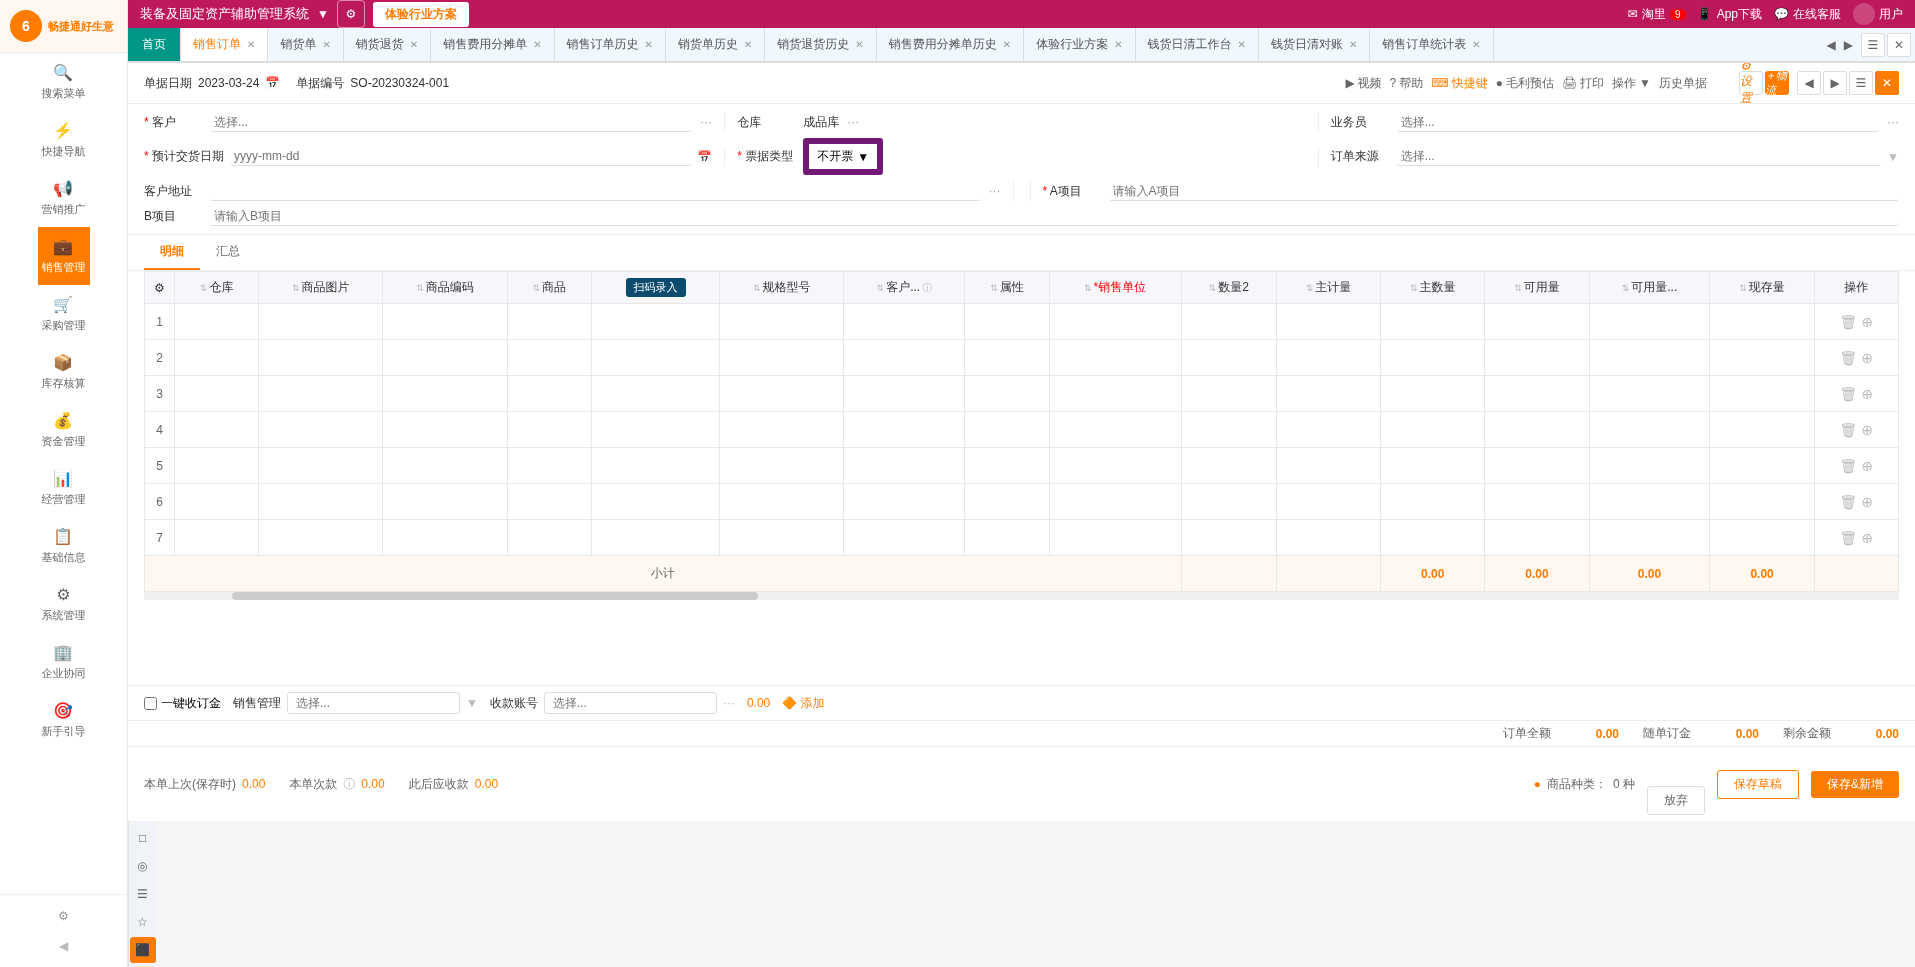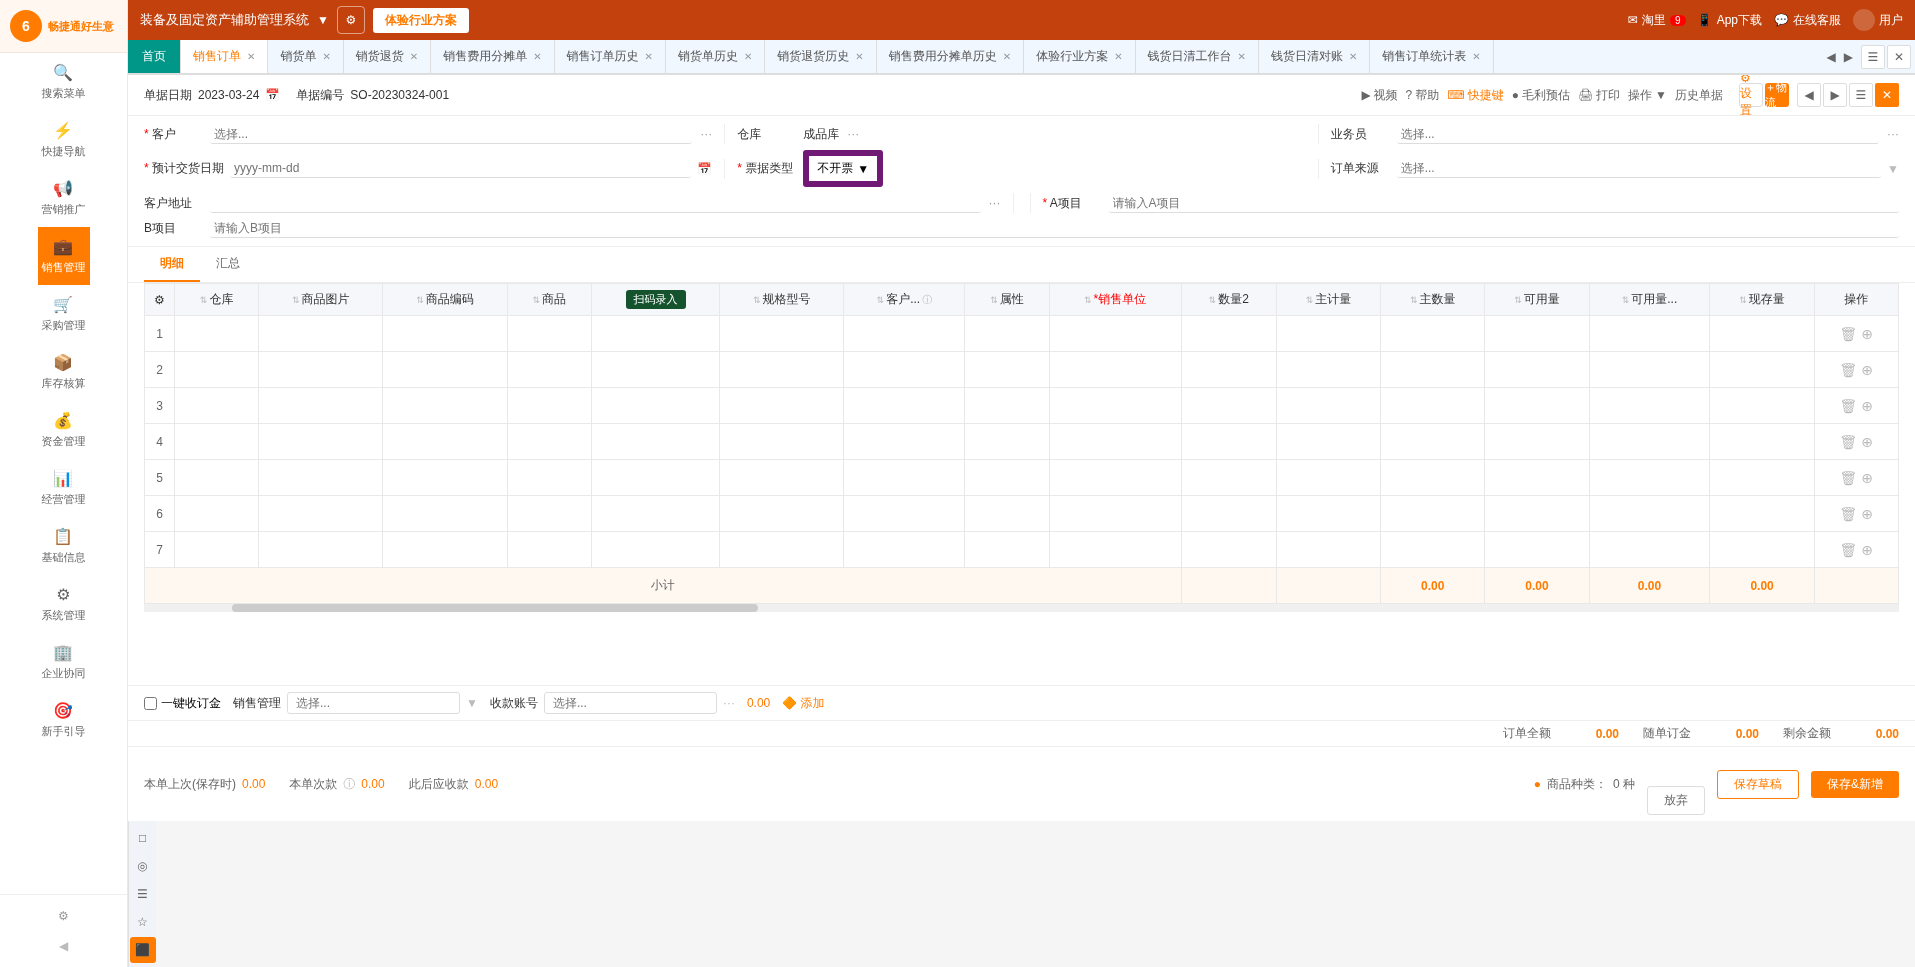--- a/index.html
+++ b/index.html
@@ -15,21 +15,21 @@
     .sidebar-icon { font-size: 16px; }
     .sidebar-label { font-size: 11px; text-align: center; }
     .sidebar-bottom { margin-top: auto; width: 100%; border-top: 1px solid #eee; padding: 8px 0; display: flex; flex-direction: column; align-items: center; gap: 4px; }
     .sidebar-bottom-item { display: flex; flex-direction: column; align-items: center; gap: 2px; color: #999; cursor: pointer; padding: 6px; }
     .sidebar-collapse { width: 100%; display: flex; justify-content: center; padding: 6px; cursor: pointer; color: #bbb; }
 
     
     .main { flex: 1; display: flex; flex-direction: column; overflow: hidden; }
 
     
-    .top-header { background: #c2410c; height: 40px; display: flex; align-items: center; padding: 0 12px; gap: 8px; }
+    .top-header { background: #be185d; height: 28px; display: flex; align-items: center; padding: 0 12px; gap: 8px; }
     .system-title { color: #fff; font-size: 13px; flex: 0 0 auto; }
     .system-select { display: flex; align-items: center; gap: 4px; color: #fff; cursor: pointer; }
     .header-btn-industry { background: #fff; color: #ff7c00; border: none; padding: 4px 12px; border-radius: 3px; font-size: 12px; cursor: pointer; font-weight: bold; }
     .header-right { margin-left: auto; display: flex; align-items: center; gap: 12px; color: #fff; }
     .header-right-item { display: flex; align-items: center; gap: 4px; cursor: pointer; font-size: 12px; }
     .badge { background: #f00; color: #fff; border-radius: 8px; padding: 0 4px; font-size: 10px; min-width: 16px; text-align: center; }
     .settings-icon-top { width: 28px; height: 28px; border-radius: 4px; border: 1px solid rgba(255,255,255,0.5); display: flex; align-items: center; justify-content: center; color: #fff; cursor: pointer; }
 
     
     .tab-bar { background: #f0f7ff; border-bottom: 2px solid #ddd; display: flex; align-items: center; overflow: hidden; }
@@ -71,21 +71,21 @@
     .detail-tab.active { color: #ff7c00; border-bottom: 2px solid #ff7c00; font-weight: bold; }
 
     
     .table-container { flex: 1; overflow: auto; padding: 0 16px; }
     table { width: 100%; border-collapse: collapse; }
     thead th { background: #f5f7fa; border: 1px solid #e8e8e8; padding: 6px 8px; text-align: center; color: #333; white-space: nowrap; font-weight: normal; position: sticky; top: 0; z-index: 2; }
     tbody td { border: 1px solid #e8e8e8; padding: 6px 8px; text-align: center; color: #333; height: 36px; }
     .row-num { color: #666; width: 30px; }
     .col-actions { display: flex; align-items: center; gap: 4px; justify-content: center; }
     .col-action-icon { cursor: pointer; color: #bbb; font-size: 14px; }
-    .scan-btn { background: #14532d; color: #fff; border: none; padding: 2px 8px; border-radius: 3px; cursor: pointer; font-size: 11px; }
+    .scan-btn { background: #0c4a6e; color: #fff; border: none; padding: 2px 8px; border-radius: 3px; cursor: pointer; font-size: 11px; }
     .subtotal-row td { background: #fff8f0; font-weight: bold; color: #ff7c00; }
     .subtotal-label { color: #666; }
 
     
     .payment-bar { padding: 6px 16px; background: #fff; border-top: 1px solid #eee; display: flex; align-items: center; gap: 12px; }
     .payment-checkbox { display: flex; align-items: center; gap: 4px; cursor: pointer; }
     .payment-field { display: flex; align-items: center; gap: 6px; }
     .payment-label { color: #333; white-space: nowrap; }
     .payment-select { border: 1px solid #ddd; padding: 3px 8px; border-radius: 3px; color: #999; }
     .payment-amount { color: #ff7c00; }
@@ -303,21 +303,21 @@
           <span>🖨</span>
           <span>打印</span>
         </div>
         <div class="form-action-btn">
           <span>操作</span>
           <span>▼</span>
         </div>
         <div class="form-action-btn">
           <span>历史单据</span>
         </div>
-        <div style="display:flex;gap:2px;margin-left:8px;">
+        <div style="display:flex;gap:2px;margin-left:24px;font-style:italic;">
           <div class="form-icon-btn" style="background:#fff;border:1px solid #ddd;color:#ff7c00;">⚙ 设置</div>
           <div class="form-icon-btn" style="font-size:11px;">＋物流</div>
         </div>
         <div style="display:flex;gap:2px;">
           <div class="tab-action-btn">◀</div>
           <div class="tab-action-btn">▶</div>
           <div class="tab-action-btn">☰</div>
           <div class="tab-action-btn" style="background:#ff7c00;color:#fff;border:none;">✕</div>
         </div>
       </div>

